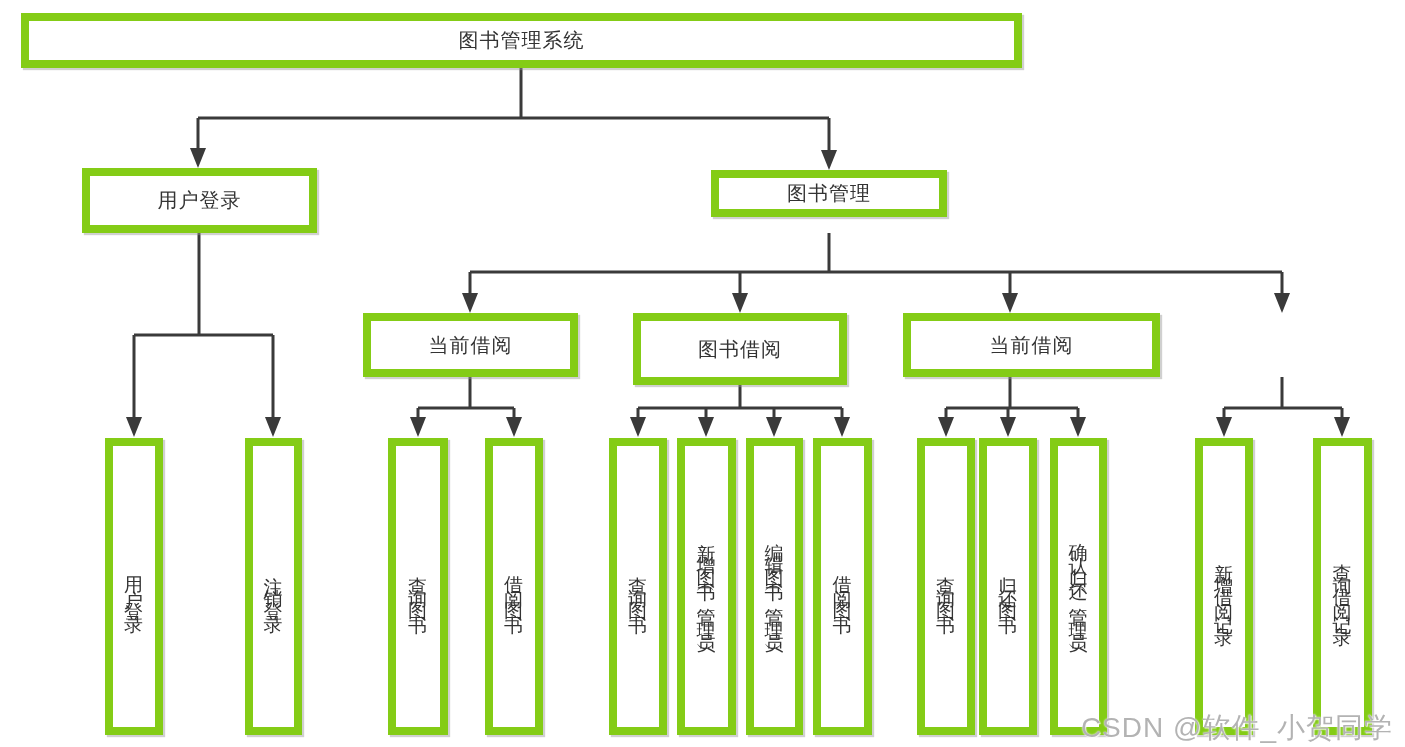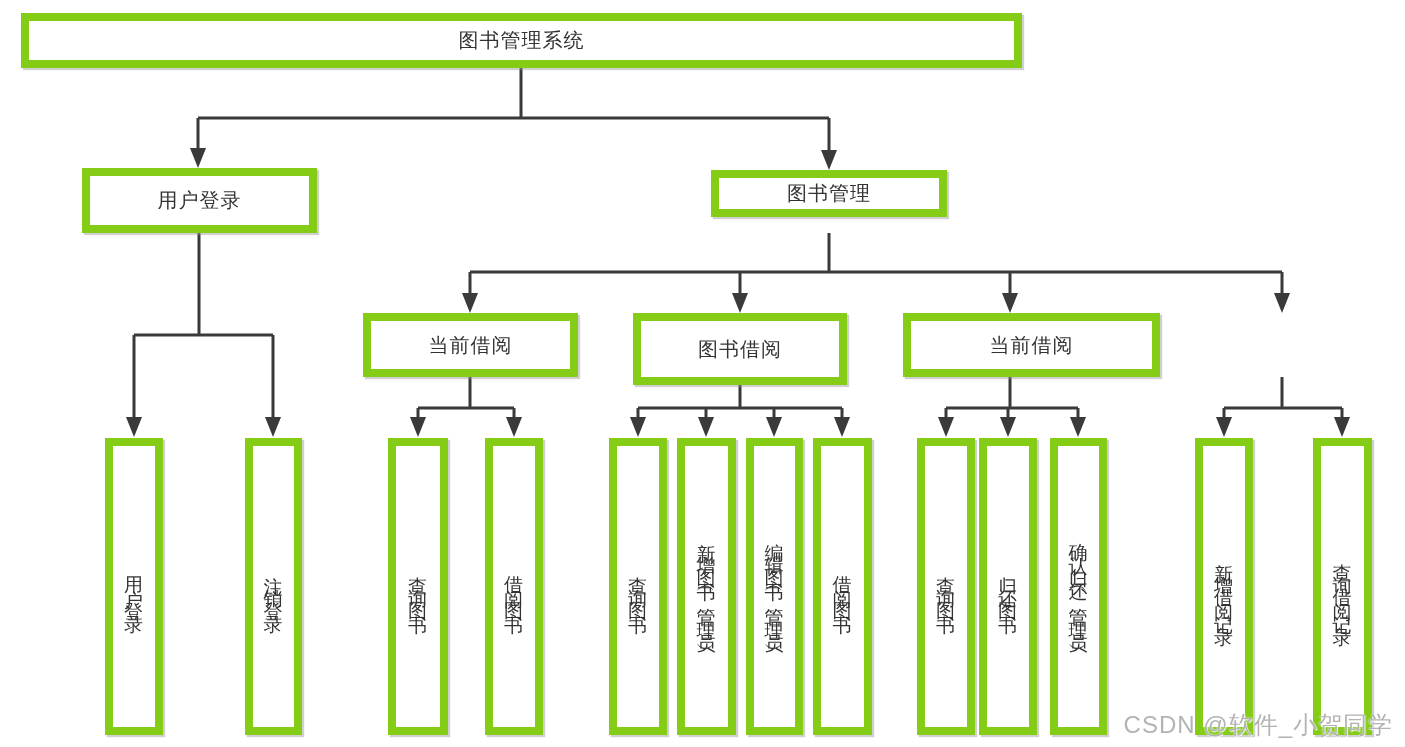--- a/index.html
+++ b/index.html
@@ -14,21 +14,21 @@
     display:flex; align-items:center; justify-content:center;
     color:#333333; box-shadow:2px 2px 1px rgba(150,150,150,0.45);
   }
   .hbox { font-size:20px; letter-spacing:1px; white-space:nowrap; }
   .vbox {
     writing-mode:vertical-lr; text-orientation:mixed;
     font-size:19px; letter-spacing:13px; line-height:1;
   }
   .watermark {
     position:absolute; z-index:3; right:12px; top:709px;
-    font-size:24px; color:#b3b3b3; letter-spacing:1px; white-space:nowrap;
+    font-size:28px; color:#b3b3b3; letter-spacing:1px; white-space:nowrap;
     text-shadow:0 0 2px #ffffff, 1px 1px 1px rgba(255,255,255,0.8);
   }
 </style>
 </head>
 <body>
 
 <div id="stage">
 
   <svg id="connectors" width="1405" height="747" viewBox="0 0 1405 747">
     <path fill="none" stroke="#3a3a3a" stroke-width="3" d="

